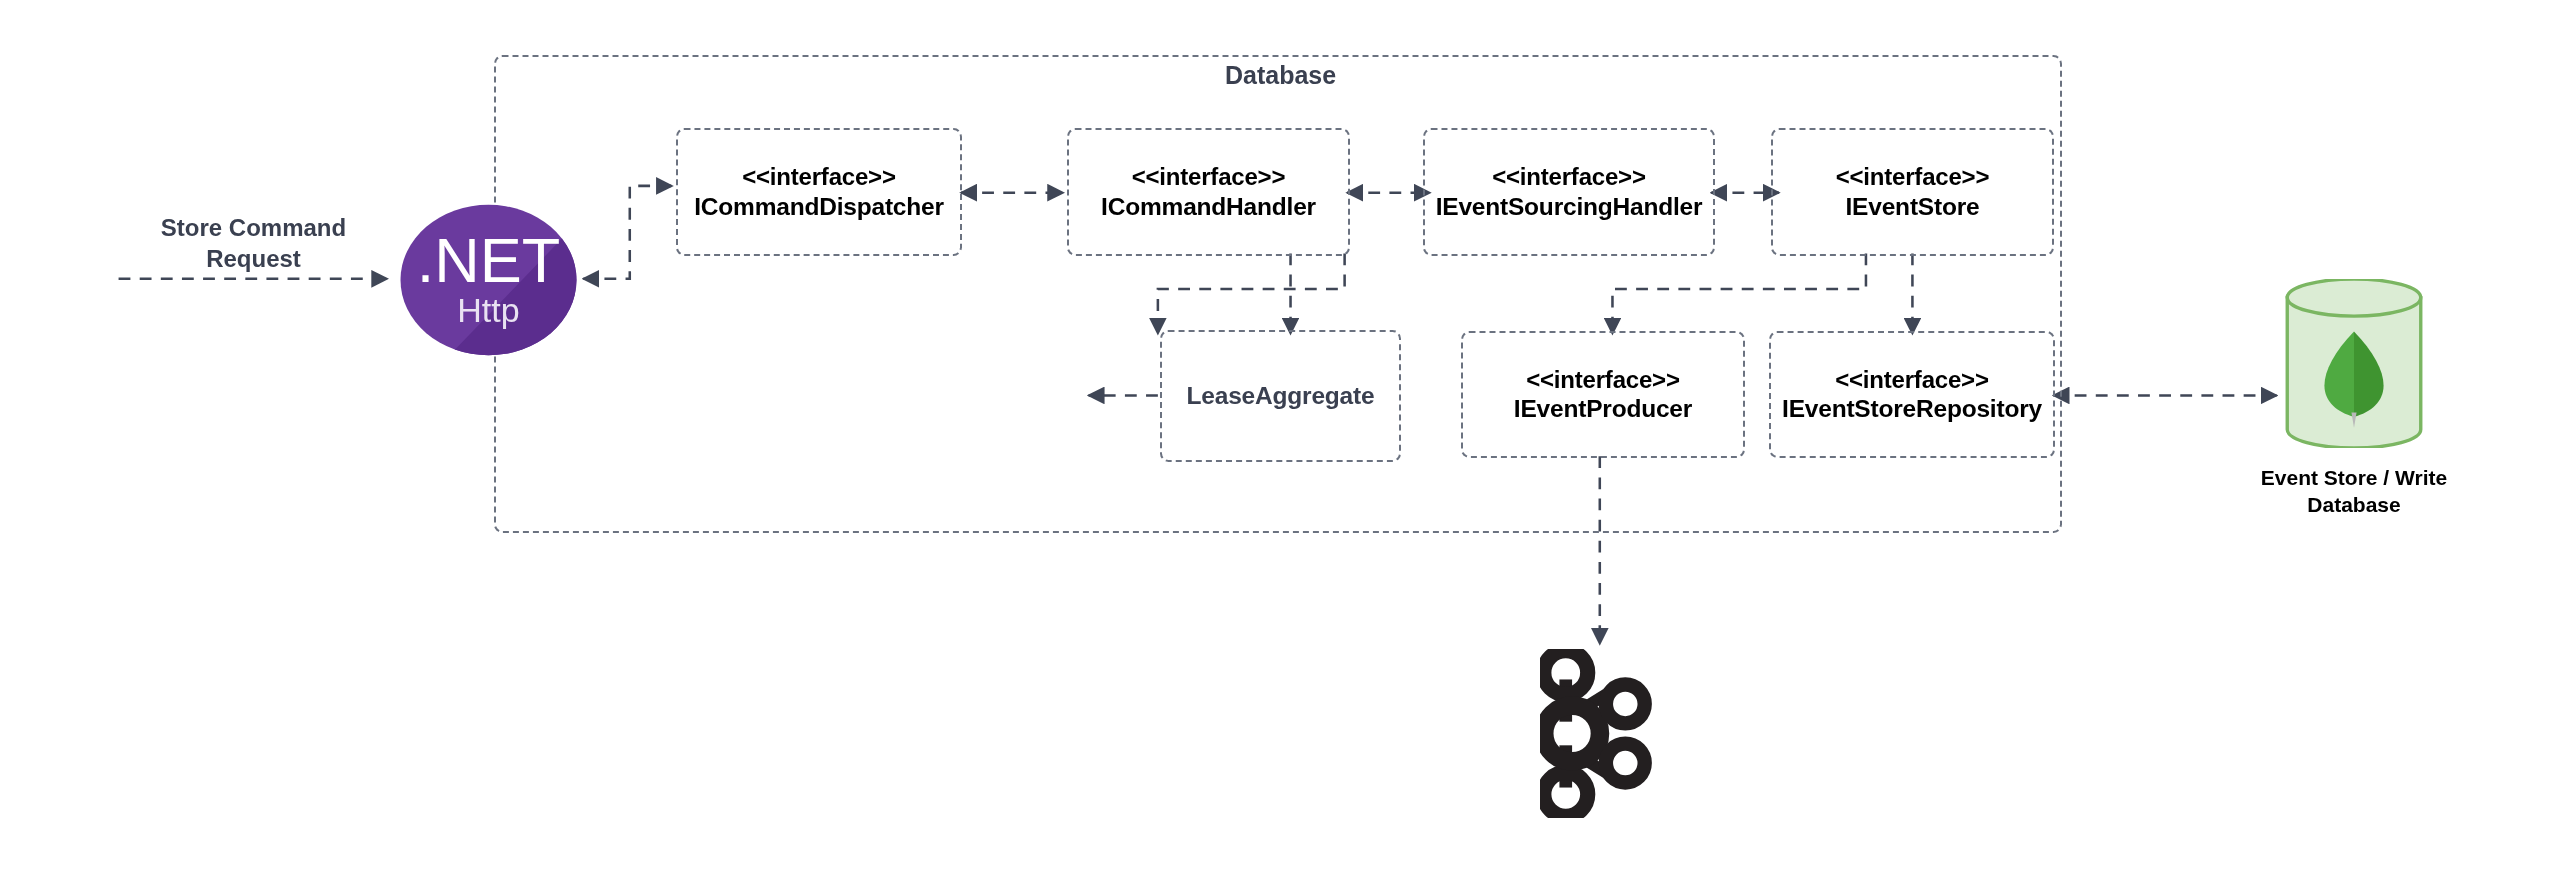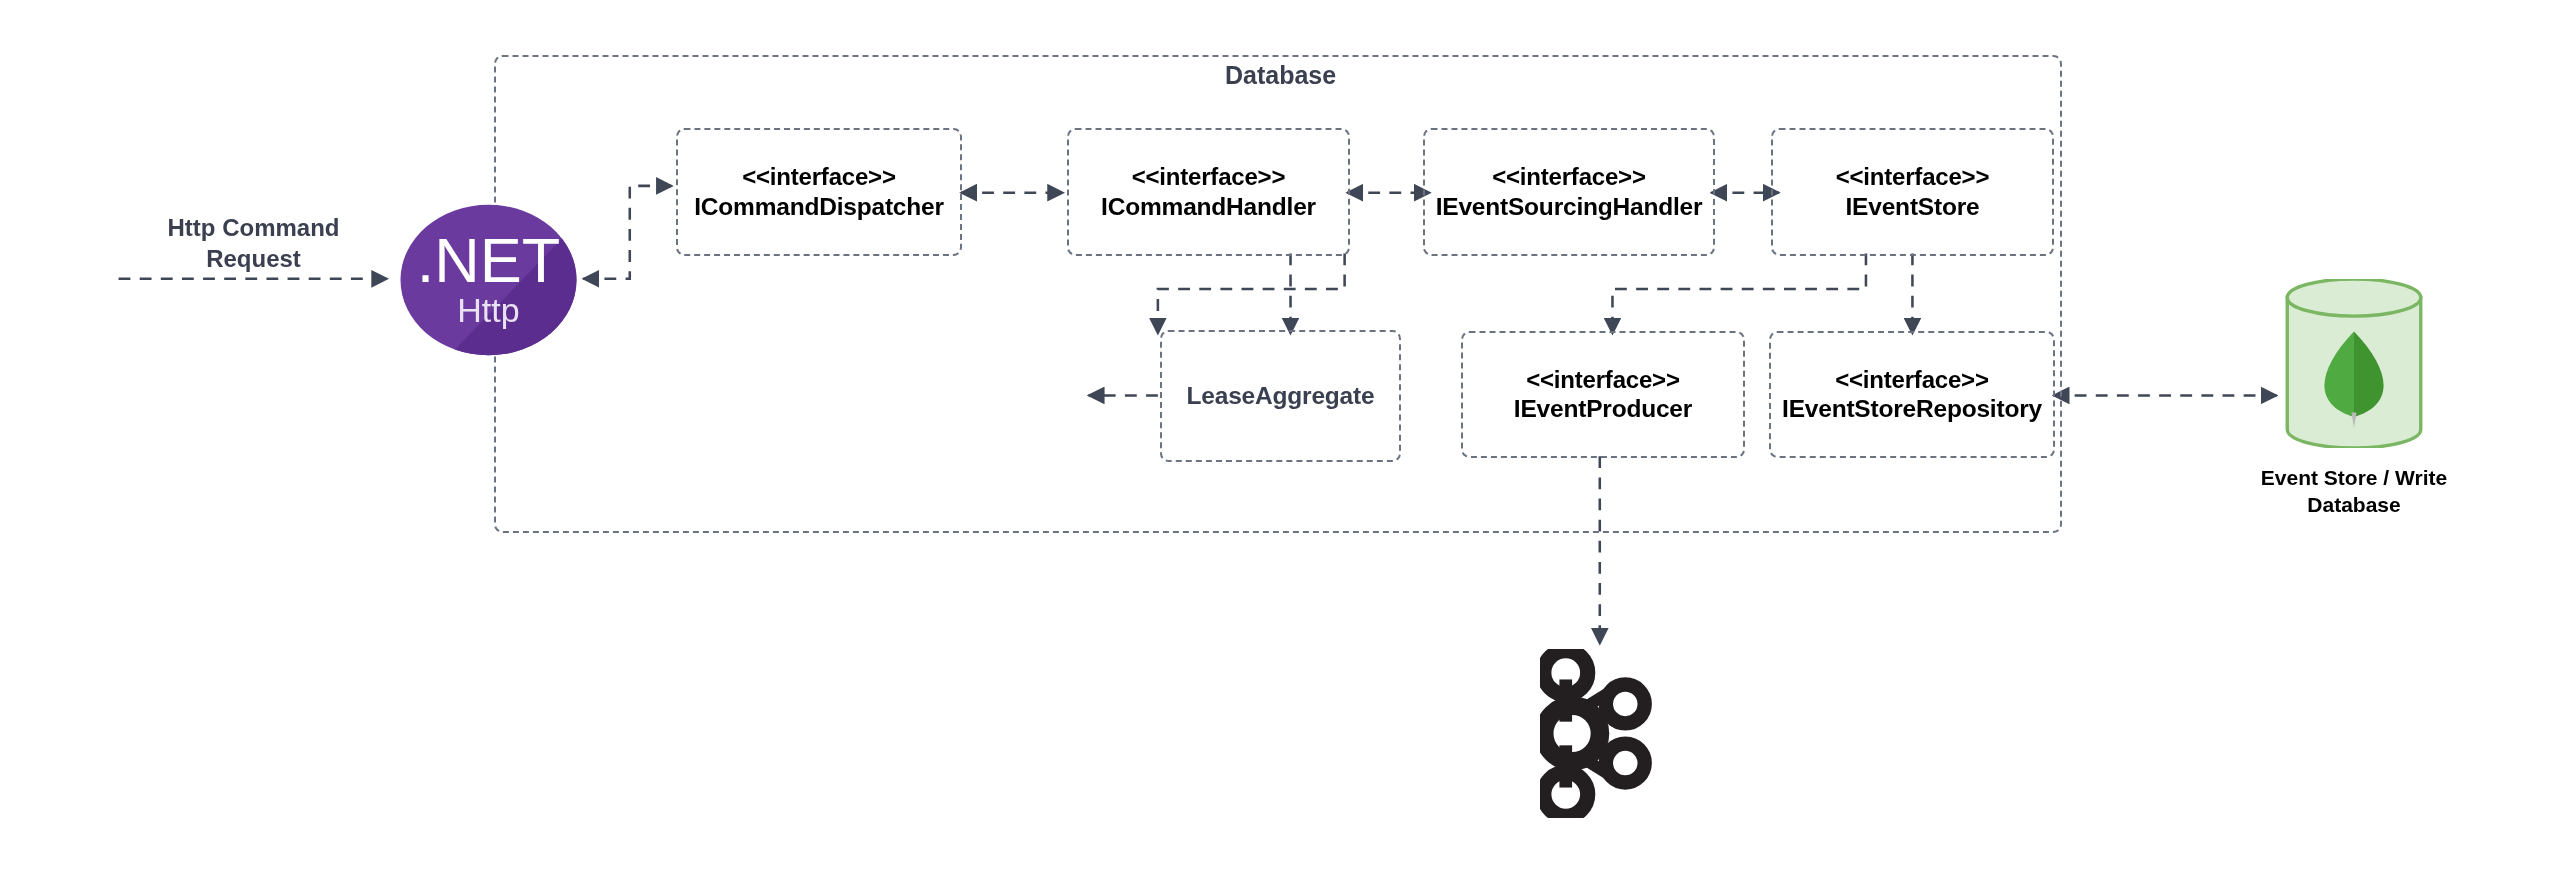--- a/index.html
+++ b/index.html
@@ -177,21 +177,21 @@
 
       <path d="M 2430 468 L 2694 468" marker-start="url(#arrowStart)" marker-end="url(#arrowEnd)"></path>
 
       <path d="M 1893 540 L 1893 762" marker-end="url(#arrowEnd)"></path>
     </g>
   </svg>
 
   <div id="container-command" style="left:494px; top:55px; width:1568px; height:478px;"></div>
   <div id="container-command-label" style="left:1225px; top:61px;">Database</div>
 
-  <div class="free-label" id="label-http-request" style="left:135px; top:213px; width:237px;">Http Command
+  <div class="free-label" id="label-http-request" style="left:135px; top:213px; width:237px;">Store Command
 Request</div>
 
   <div id="dotnet-core-logo" style="left:397px; top:203px; width:183px; height:154px;">
     <svg width="183" height="154" viewBox="0 0 216 182" xmlns="http://www.w3.org/2000/svg">
       <defs>
         <clipPath id="dnClip">
             <ellipse cx="108" cy="91" rx="104" ry="89"></ellipse>
           </clipPath>
       </defs>
       <g clip-path="url(#dnClip)">

